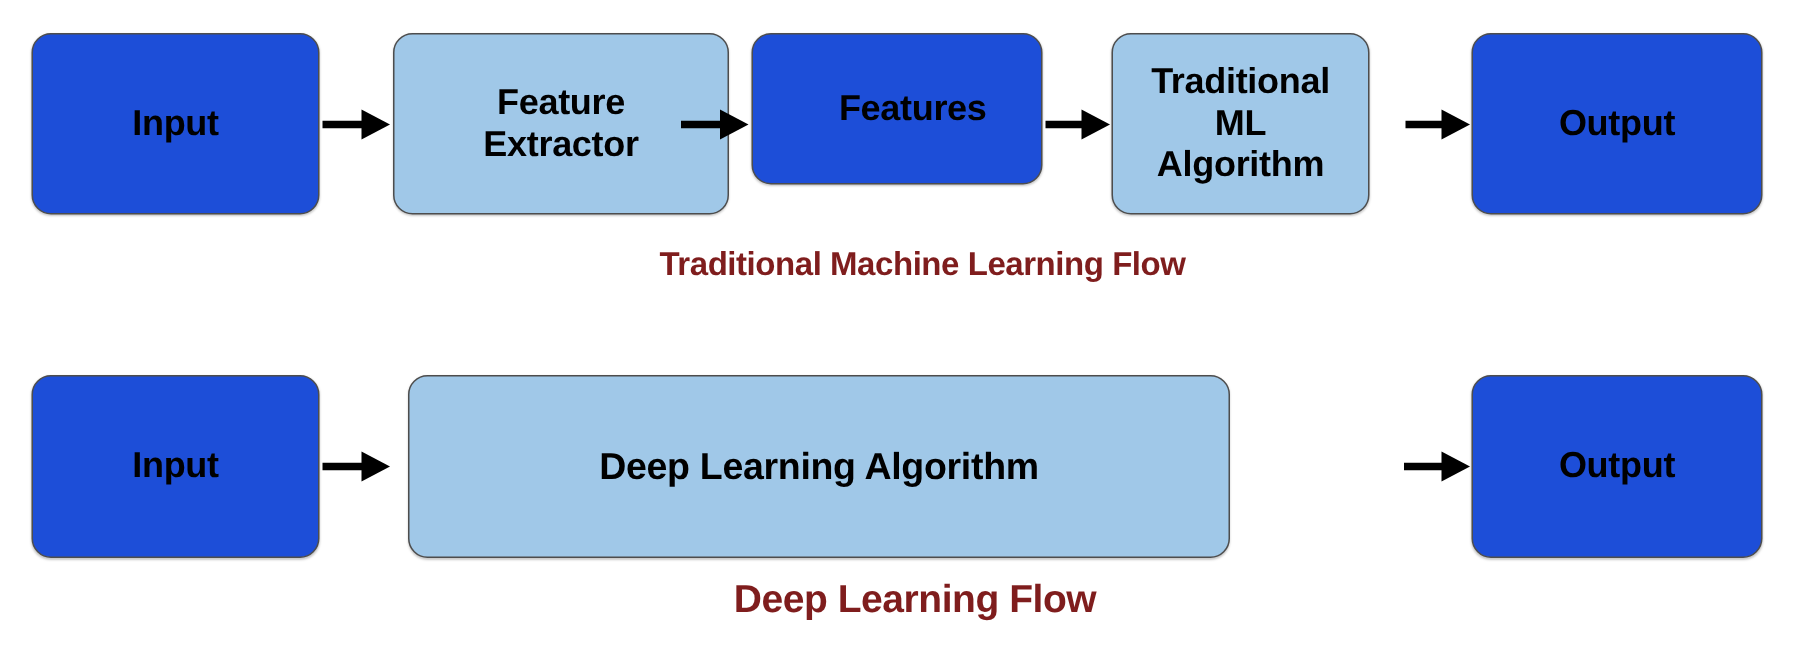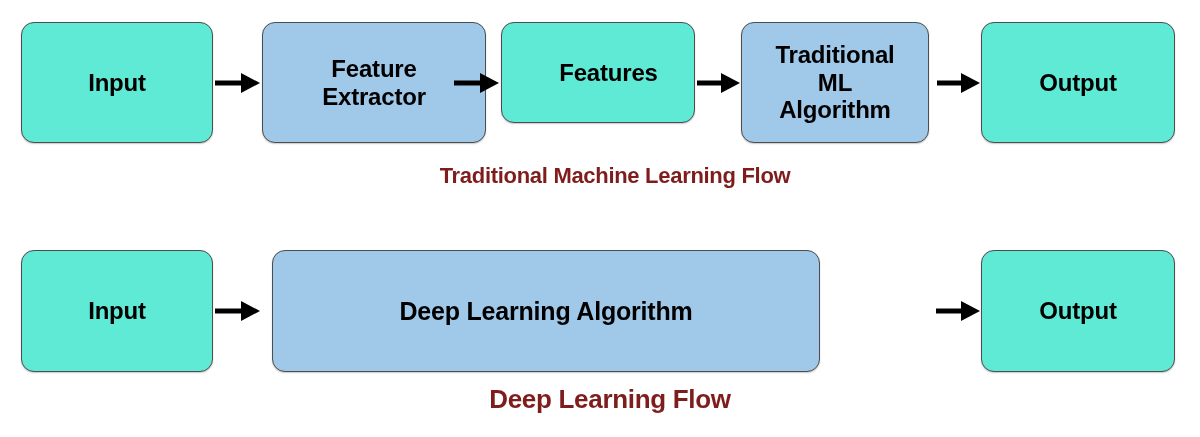--- a/index.html
+++ b/index.html
@@ -36,21 +36,21 @@
     color: #000000;
     font-weight: bold;
     letter-spacing: -0.2px;
     box-shadow: 0 1px 1.5px rgba(0,0,0,0.22);
   }
   .node .node-label {
     display: block;
     white-space: pre-line;
     line-height: 1.14;
   }
-  .node.gray  { background: #5eead4; }
+  .node.gray  { background: #1d4ed8; }
   .node.blue  { background: #a0c8e8; }
 
   
   .arrow {
     position: absolute;
     height: 24px;
     display: block;
   }
   .arrow svg { display: block; overflow: visible; }
 
@@ -96,21 +96,21 @@
     <span class="node-label">Features</span>
   </div>
 
   <div class="arrow" style="left:697px; top:71px; width:44px;">
     <svg width="44" height="24" viewBox="0 0 44 24">
       <line x1="0" y1="12" x2="28" y2="12" stroke="#000000" stroke-width="5"></line>
       <polygon points="24,2 43,12 24,22" fill="#000000"></polygon>
     </svg>
   </div>
 
-  <div class="node blue" style="left:741px; top:22px; width:188px; height:121px; font-size:24px;">
+  <div class="node blue" style="left:741px; top:22px; width:172px; height:121px; font-size:24px;">
     <span class="node-label">Traditional
 ML
 Algorithm</span>
   </div>
 
   <div class="arrow" style="left:937px; top:71px; width:44px;">
     <svg width="44" height="24" viewBox="0 0 44 24">
       <line x1="0" y1="12" x2="28" y2="12" stroke="#000000" stroke-width="5"></line>
       <polygon points="24,2 43,12 24,22" fill="#000000"></polygon>
     </svg>

